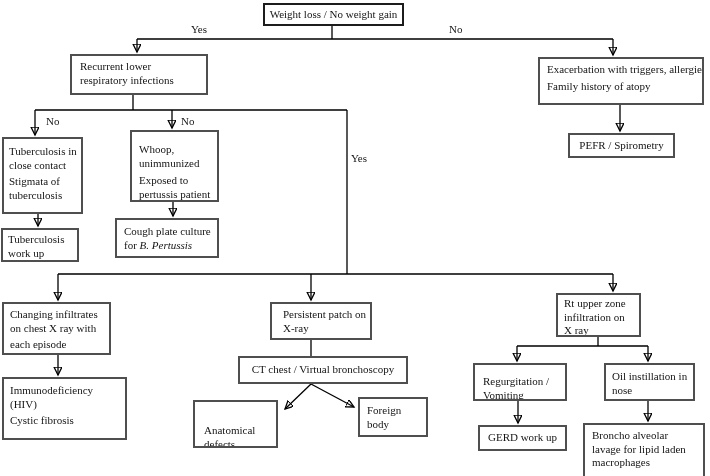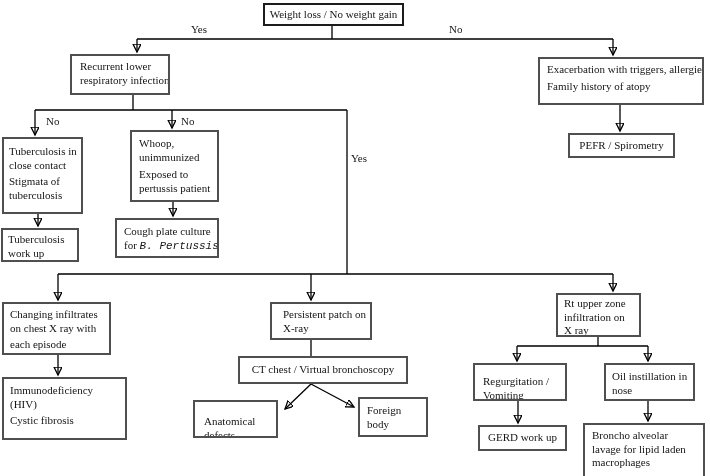--- a/index.html
+++ b/index.html
@@ -12,21 +12,21 @@
   .wires path{stroke:#000;stroke-width:1.3;fill:none;}
   .node{
     position:absolute;box-sizing:border-box;background:#fff;
     border:2px solid #4f4f4f;padding:3px 6px;overflow:hidden;
   }
   .node.heavy{border:2.5px solid #1c1c1c;}
   .node.ctr{display:flex;align-items:center;justify-content:center;padding:0;}
   .ln{white-space:nowrap;}
   .gap{margin-top:3px;}
   .edge-label{position:absolute;white-space:nowrap;}
-  .it{font-style:italic;font-family:Liberation Mono, monospace;}
+  .it{font-style:italic;}
 </style>
 </head>
 <body>
 
 <div class="canvas">
 
   <svg class="wires" width="710" height="476" viewBox="0 0 710 476">
     <defs>
       <marker id="ah" markerUnits="userSpaceOnUse" markerWidth="10" markerHeight="9" refX="8" refY="4" orient="auto">
         <path d="M0,0 L8,4 L0,8 Z" fill="#000" stroke="none"></path>
@@ -58,42 +58,42 @@
   <div class="edge-label" style="left:191px;top:23px">Yes</div>
   <div class="edge-label" style="left:449px;top:23px">No</div>
   <div class="edge-label" style="left:46px;top:115px">No</div>
   <div class="edge-label" style="left:181px;top:115px">No</div>
   <div class="edge-label" style="left:351px;top:152px">Yes</div>
 
   <div class="node heavy ctr" style="left:263px;top:3px;width:141px;height:23px">
     <span class="ln">Weight loss / No weight gain</span>
   </div>
 
-  <div class="node" style="left:70px;top:54px;width:100px;height:41px;padding:4px 8px">
+  <div class="node" style="left:70px;top:54px;width:138px;height:41px;padding:4px 8px">
     <div class="ln">Recurrent lower</div>
     <div class="ln">respiratory infections</div>
   </div>
 
   <div class="node" style="left:538px;top:57px;width:166px;height:48px;padding:4px 7px">
     <div class="ln">Exacerbation with triggers, allergies</div>
     <div class="ln gap">Family history of atopy</div>
   </div>
 
   <div class="node ctr" style="left:568px;top:133px;width:107px;height:25px">
     <span class="ln">PEFR / Spirometry</span>
   </div>
 
   <div class="node" style="left:2px;top:137px;width:81px;height:77px;padding:6px 5px">
     <div class="ln">Tuberculosis in</div>
     <div class="ln">close contact</div>
     <div class="ln gap">Stigmata of</div>
     <div class="ln">tuberculosis</div>
   </div>
 
-  <div class="node" style="left:130px;top:130px;width:89px;height:72px;padding:5px 7px">
+  <div class="node" style="left:130px;top:130px;width:89px;height:72px;padding:11px 7px">
     <div class="ln">Whoop,</div>
     <div class="ln">unimmunized</div>
     <div class="ln gap" style="margin-top:4px">Exposed to</div>
     <div class="ln">pertussis patient</div>
   </div>
 
   <div class="node" style="left:1px;top:228px;width:78px;height:34px;padding:3px 5px">
     <div class="ln">Tuberculosis</div>
     <div class="ln">work up</div>
   </div>
@@ -117,21 +117,21 @@
 
   <div class="node" style="left:270px;top:302px;width:102px;height:38px;padding:4px 6px 15px 11px">
     <div class="ln">Persistent patch on</div>
     <div class="ln">X-ray</div>
   </div>
 
   <div class="node ctr" style="left:238px;top:356px;width:170px;height:28px">
     <span class="ln">CT chest / Virtual bronchoscopy</span>
   </div>
 
-  <div class="node" style="left:193px;top:400px;width:85px;height:38px;padding:13px 9px">
+  <div class="node" style="left:193px;top:400px;width:85px;height:38px;padding:22px 9px">
     <div class="ln">Anatomical</div>
     <div class="ln">defects</div>
   </div>
 
   <div class="node" style="left:358px;top:397px;width:70px;height:40px;padding:5px 7px">
     <div class="ln">Foreign</div>
     <div class="ln">body</div>
   </div>
 
   <div class="node" style="left:556px;top:293px;width:85px;height:44px;padding:2px 6px">

